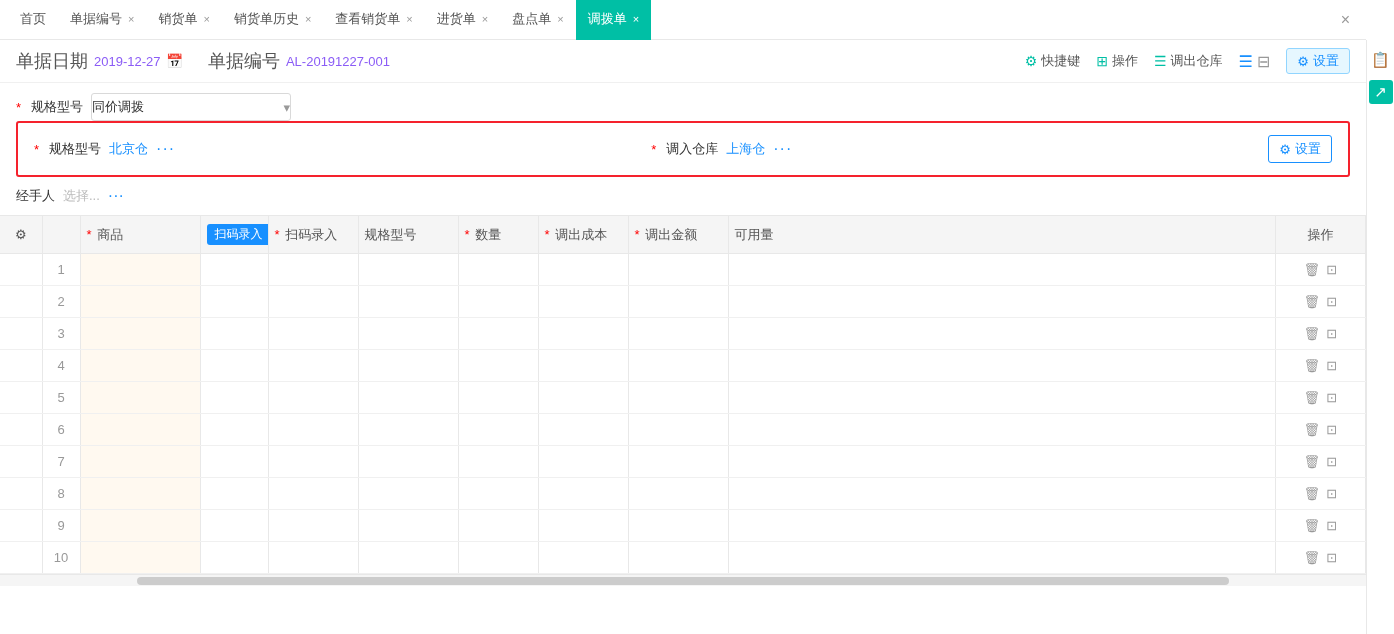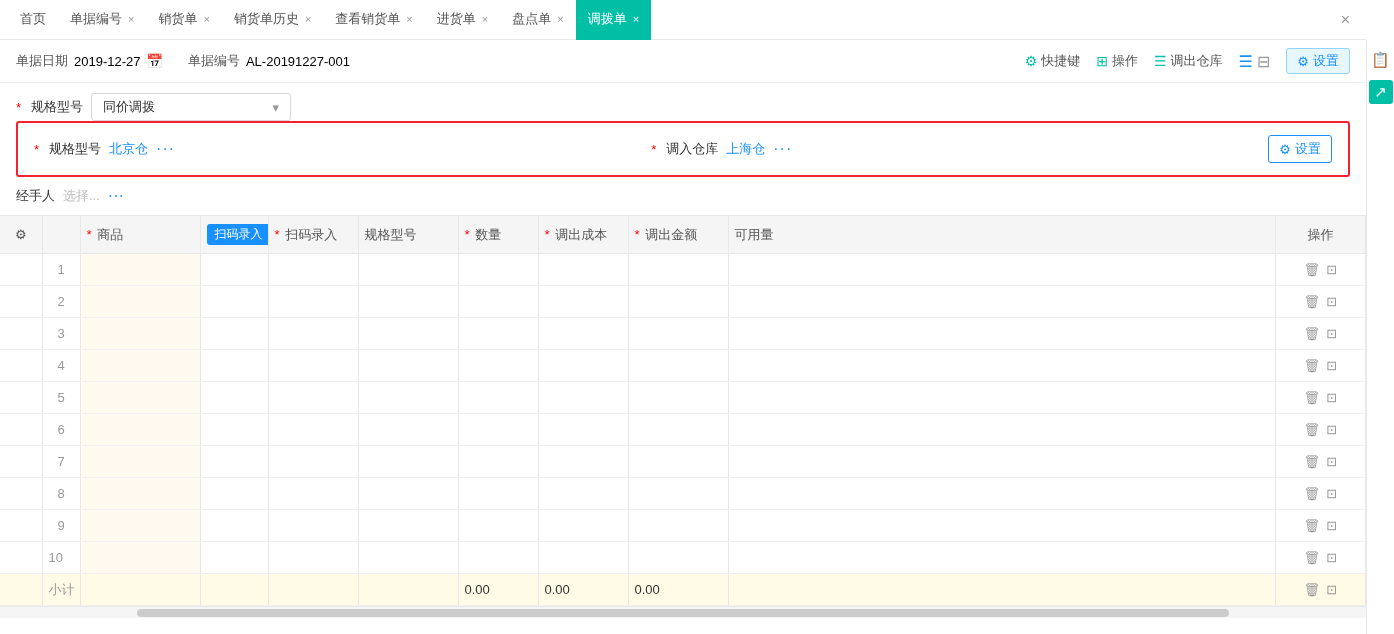--- a/index.html
+++ b/index.html
@@ -25,40 +25,40 @@
     .tab-bar-close {
       margin-left: auto; cursor: pointer; color: #999; font-size: 16px; padding: 0 8px;
     }
 
     
     .form-header {
       display: flex; align-items: center; padding: 8px 16px;
       border-bottom: 1px solid #f0f0f0; gap: 24px;
     }
     .form-header .field-group { display: flex; align-items: center; gap: 6px; }
-    .form-header .field-label { color: #555; font-size: 13px; }
-    .form-header .field-value { color: #000000; font-size: 13px; }
+    .form-header .field-label { color: #555; font-size: 18px; }
+    .form-header .field-value { color: #8b5cf6; font-size: 13px; }
     .form-header .calendar-icon { color: #999; cursor: pointer; font-size: 14px; }
     .form-header-right {
       margin-left: auto; display: flex; align-items: center; gap: 16px; font-size: 13px; color: #555;
     }
     .form-header-right .action-item {
       display: flex; align-items: center; gap: 4px; cursor: pointer; color: #555;
     }
     .form-header-right .action-item .icon { color: #00bfa5; font-size: 14px; }
     .btn-settings {
       background: #fff; border: 1px solid #d9d9d9; border-radius: 3px;
       padding: 3px 10px; cursor: pointer; font-size: 13px; color: #555;
       display: flex; align-items: center; gap: 4px;
     }
     .btn-settings.active { background: #e6f7ff; border-color: #91d5ff; color: #1890ff; }
     .required-star { color: #f00; margin-right: 2px; }
     .field-select {
       display: flex; align-items: center; gap: 6px;
-      border: 1px solid #d9d9d9; border-radius: 3px; padding: 4px 11px;
+      border: 1px solid #d9d9d9; border-radius: 3px; padding: 4px 0;
       min-width: 180px; cursor: pointer; background: #fff;
     }
     .field-select .select-value { flex: 1; color: #333; }
     .field-select .select-arrow { color: #999; }
 
     
     .warehouse-section {
       border: 2px solid #f5222d; border-radius: 3px; padding: 12px 16px;
       display: flex; align-items: center; gap: 40px; flex: 1;
       margin: 0 16px 10px 16px;
@@ -438,46 +438,28 @@
             <td></td>
             <td style="text-align: center;">
               <div class="op-icons">
                 <span class="op-icon" style="font-size: 13px;">🗑</span>
                 <span class="op-icon" style="font-size: 13px;">⊡</span>
               </div>
             </td>
           </tr>
           <tr>
             <td style="text-align: center;"></td>
-            <td style="color: rgb(153, 153, 153);">10</td>
-            <td style="background: rgb(255, 249, 240);"></td>
-            <td></td>
-            <td></td>
-            <td></td>
-            <td></td>
-            <td></td>
-            <td></td>
-            <td></td>
-            <td style="text-align: center;">
-              <div class="op-icons">
-                <span class="op-icon" style="font-size: 13px;">🗑</span>
-                <span class="op-icon" style="font-size: 13px;">⊡</span>
-              </div>
-            </td>
-          </tr>
-          <tr class="subtotal-row">
-            <td style="text-align: center;"></td>
-            <td style="text-align: center; color: rgb(153, 153, 153);">小计</td>
-            <td></td>
-            <td></td>
-            <td></td>
-            <td></td>
-            <td>0.00</td>
-            <td>0.00</td>
-            <td>0.00</td>
+            <td style="text-align: center; color: rgb(153, 153, 153);">10</td>
+            <td style="background: rgb(255, 249, 240);"></td>
+            <td></td>
+            <td></td>
+            <td></td>
+            <td></td>
+            <td></td>
+            <td></td>
             <td></td>
             <td style="text-align: center;">
               <div class="op-icons">
                 <span class="op-icon" style="font-size: 13px;">🗑</span>
                 <span class="op-icon" style="font-size: 13px;">⊡</span>
               </div>
             </td>
           </tr>
         </tbody>
     </table>

